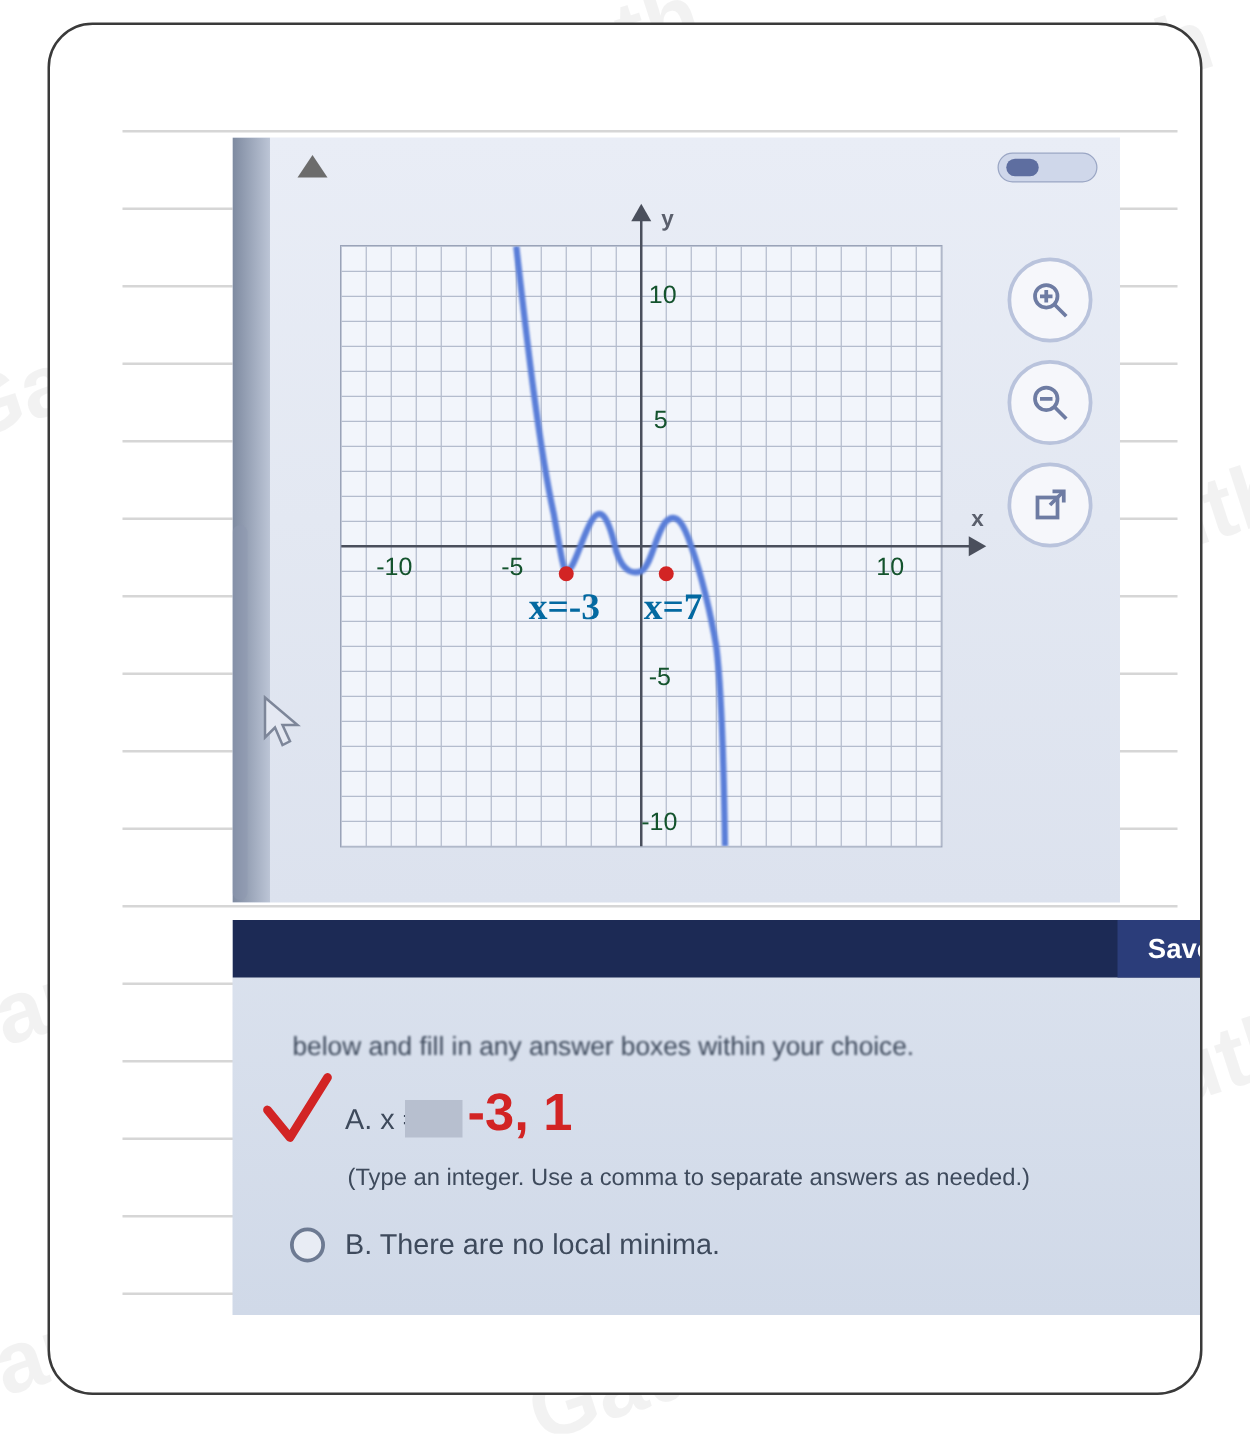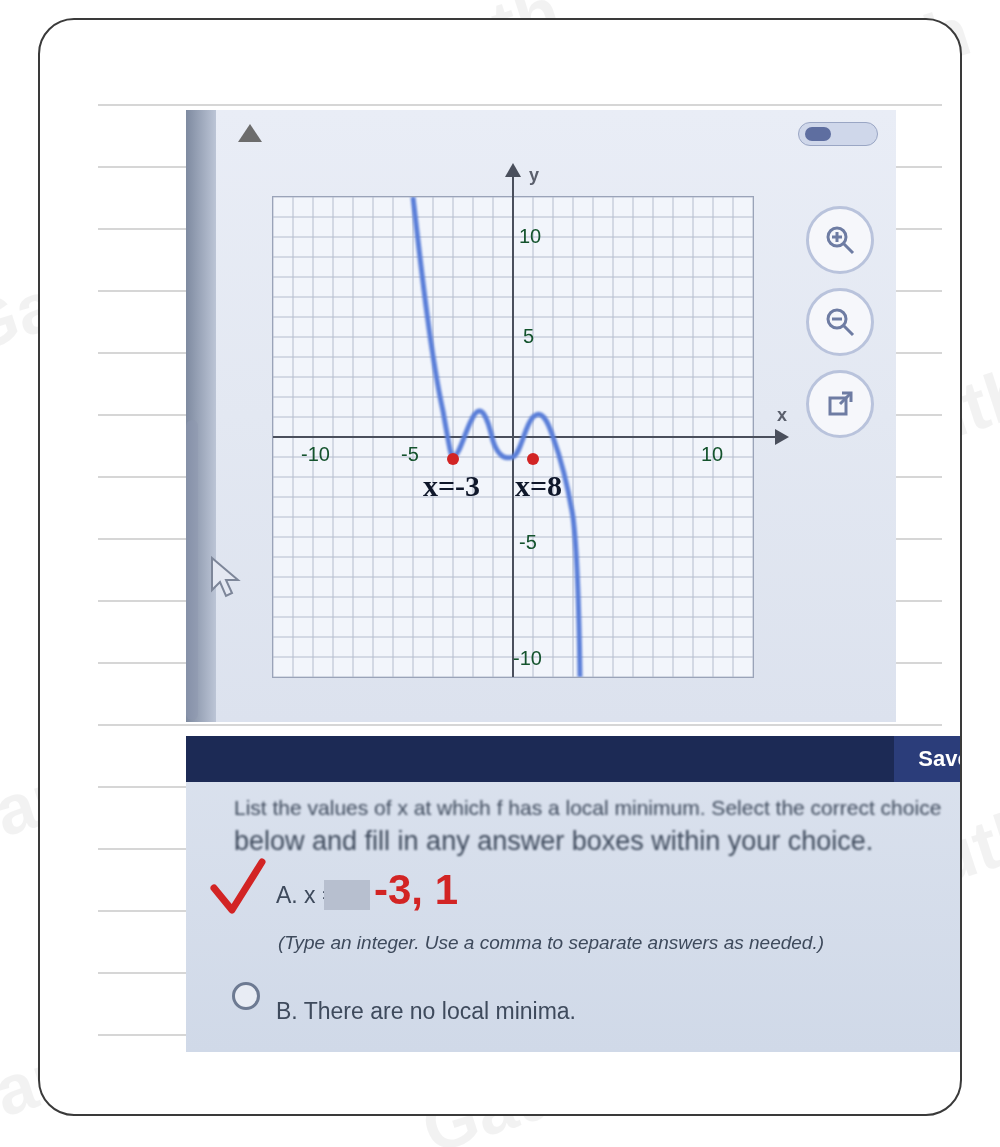--- a/index.html
+++ b/index.html
@@ -189,21 +189,21 @@
     position: absolute;
     width: 12px; height: 12px;
     background: #d22424;
     border-radius: 50%;
   }
   .red-hand {
     position: absolute;
     font-family: "Comic Sans MS", "Segoe Script", cursive;
     font-size: 30px;
     font-weight: bold;
-    color: #0f172a;
+    color: #0369a1;
   }
 
   
   .tool-btn {
     position: absolute;
     right: 22px;
     width: 62px; height: 62px;
     border-radius: 50%;
     background: #f6f7fb;
     border: 3px solid #b9c3dc;
@@ -243,21 +243,21 @@
     align-items: center;
     justify-content: center;
   }
 
   .blur-text {
     position: absolute;
     color: #3e4a5c;
     filter: blur(0.8px);
   }
   .q-line1 { left: 48px; top: 60px; font-size: 21px; right: 10px; }
-  .q-line2 { left: 48px; top: 90px; font-size: 27px; }
+  .q-line2 { left: 48px; top: 90px; font-size: 21px; }
 
   .radio {
     position: absolute;
     width: 22px; height: 22px;
     border: 3px solid #6d7a92;
     border-radius: 50%;
     background: #e8ecf4;
   }
   .opt-B-radio { left: 46px; top: 246px; }
 
@@ -267,22 +267,22 @@
     color: #3e4a5c;
     filter: blur(0.6px);
   }
   .opt-A-label { left: 90px; top: 146px; }
   .opt-A-box {
     position: absolute;
     left: 138px; top: 144px;
     width: 46px; height: 30px;
     background: #b7bfcf;
   }
-  .opt-A-hint { left: 92px; top: 196px; font-size: 19px; font-style: italic; }
-  .opt-B-label { left: 90px; top: 262px; }
+  .opt-A-hint { left: 92px; top: 196px; font-size: 19px; }
+  .opt-B-label { left: 90px; top: 246px; }
 
   
   .check-stroke {
     position: absolute;
   }
   .check-stroke path {
     stroke: #d22424;
     stroke-width: 7;
     fill: none;
     stroke-linecap: round;
@@ -459,29 +459,28 @@
                  C226 262, 234 262, 240 260
                  C248 256, 252 228, 260 220
                  C268 212, 274 222, 280 240
                  C288 262, 296 296, 300 320
                  C304 352, 306 410, 307 480"></path>
       </svg>
 
       <div class="red-dot" style="left:174px; top:256px;"></div>
       <div class="red-dot" style="left:254px; top:256px;"></div>
       <div class="red-hand" style="left:150px; top:272px;">x=-3</div>
-      <div class="red-hand" style="left:242px; top:272px;">x=8</div>
+      <div class="red-hand" style="left:242px; top:272px;">x=7</div>
     </div>
   </div>
 
   <div class="photo bottom">
     <div class="topbar"></div>
     <div class="save-btn">Save</div>
 
-    <div class="blur-text q-line1">List the values of x at which f has a local minimum. Select the correct choice</div>
     <div class="blur-text q-line2">below and fill in any answer boxes within your choice.</div>
 
     <div class="radio opt-B-radio"></div>
 
     <div class="opt-label opt-A-label">A.  x =</div>
     <div class="opt-A-box"></div>
     <div class="blur-text opt-label opt-A-hint">(Type an integer. Use a comma to separate answers as needed.)</div>
     <div class="opt-label opt-B-label">B.  There are no local minima.</div>
 
     <svg class="check-stroke" style="left:20px; top:120px;" width="70" height="70">

